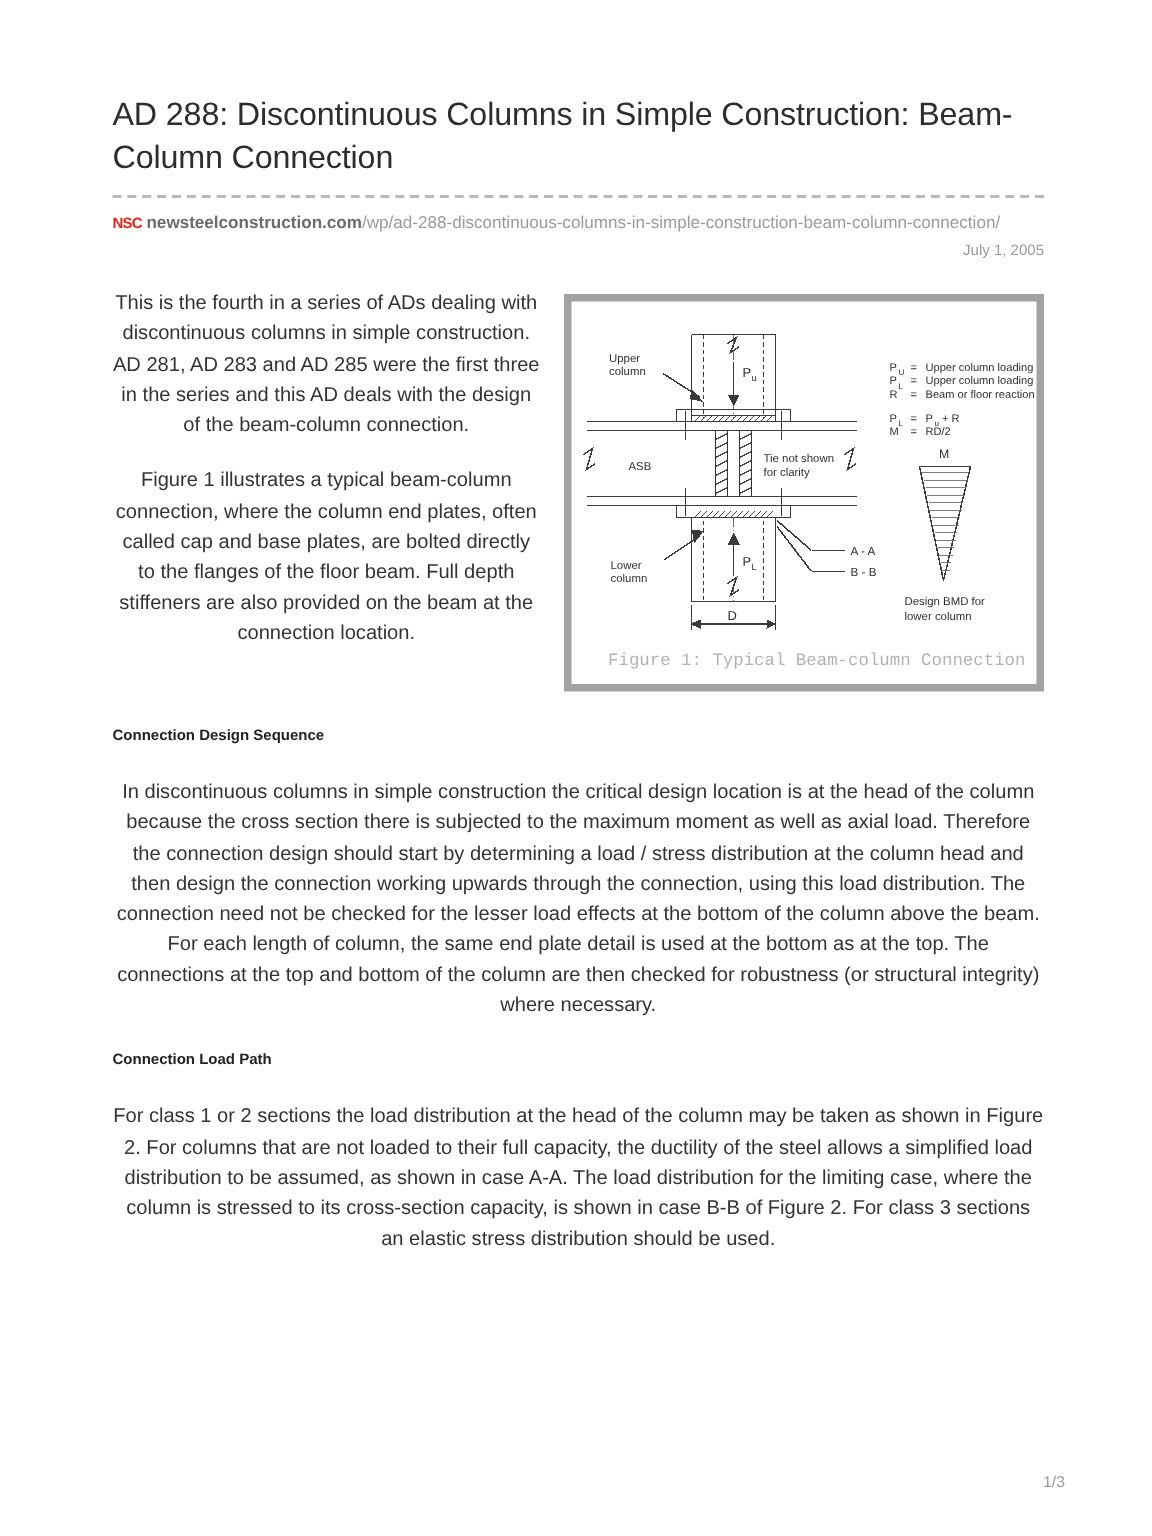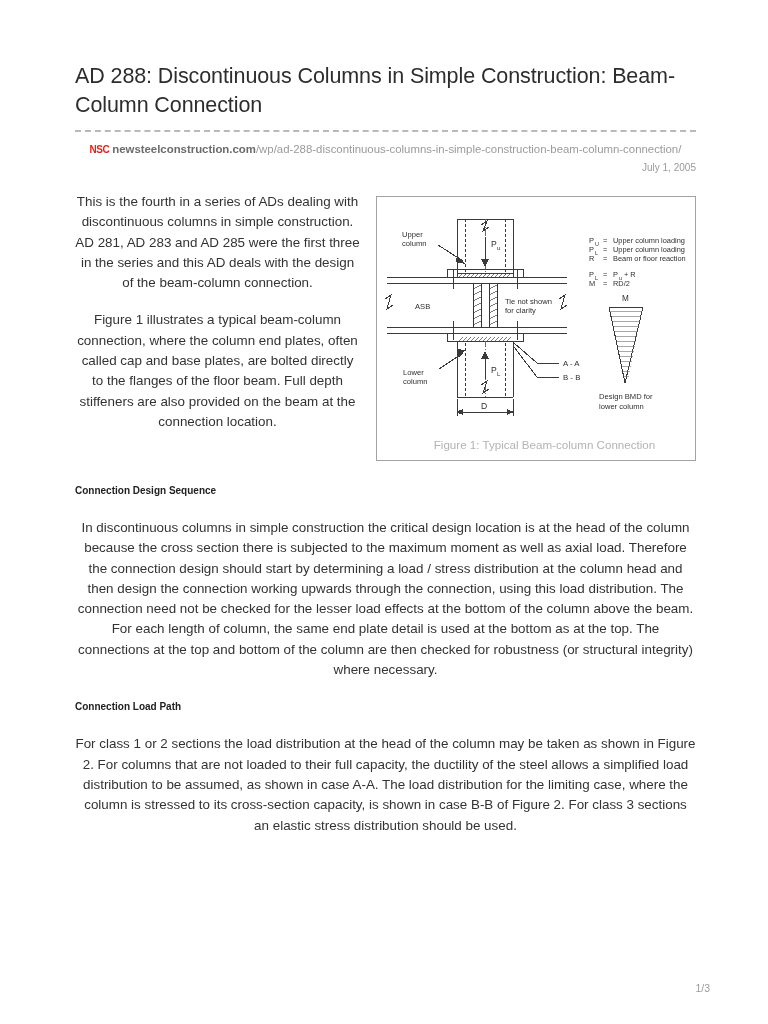--- a/index.html
+++ b/index.html
@@ -36,21 +36,20 @@
     height: 0;
     border-top: 2px dashed #b9b9b9;
     margin: 0 0 9px 0;
   }
   .source-row {
     font-size: 11.4px;
     line-height: 17px;
     color: #8d8d8d;
     word-break: break-word;
     margin: 0;
-    text-align: center;
   }
   .nsc-logo {
     display: inline-block;
     font-family: "Liberation Sans", sans-serif;
     font-weight: 700;
     font-size: 10px;
     letter-spacing: -0.5px;
     color: #e2231a;
     vertical-align: baseline;
     margin-right: 3px;
@@ -89,35 +88,36 @@
     margin: 0 0 17px 0;
   }
   .intro-block {
     width: 285px;
     float: left;
   }
   .figure {
     float: right;
     width: 320px;
     height: 265px;
-    border: 1px solid #a3a3a3;
+    border: 5px solid #a3a3a3;
     background: #ffffff;
     box-sizing: border-box;
     margin-top: 4px;
     position: relative;
   }
   .figure svg { display: block; }
   .fig-caption {
     position: absolute;
     bottom: 9px;
     left: 17px;
     right: 0;
     text-align: center;
     font-size: 11.6px;
     color: #b3b3b3;
+    font-family: Liberation Mono, monospace;
   }
   .clear { clear: both; }
   .full-width { clear: both; padding-top: 20px; }
   .footer-page {
     position: absolute;
     right: 58px;
     bottom: 30px;
     font-size: 10.5px;
     color: #9b9b9b;
   }

